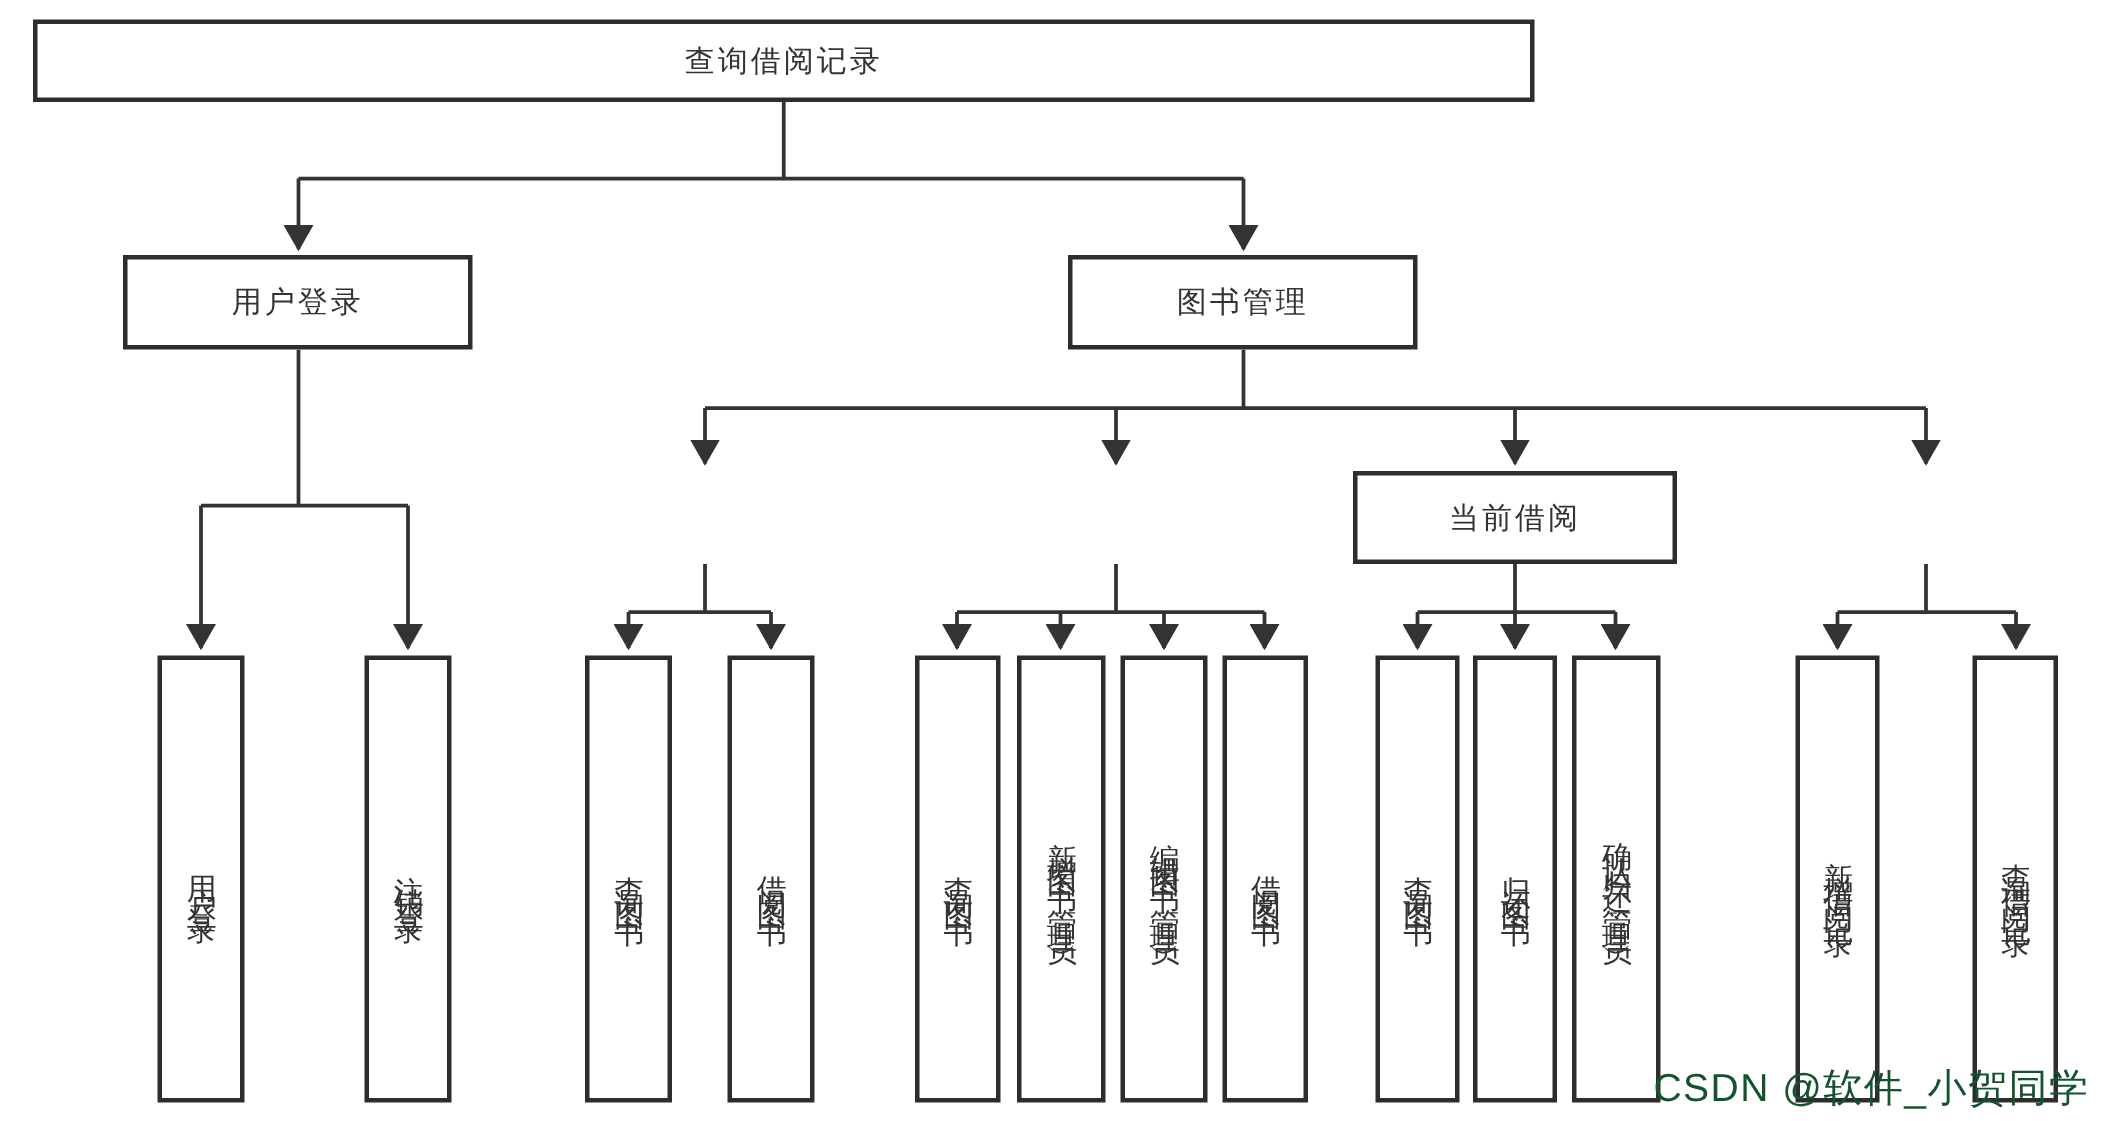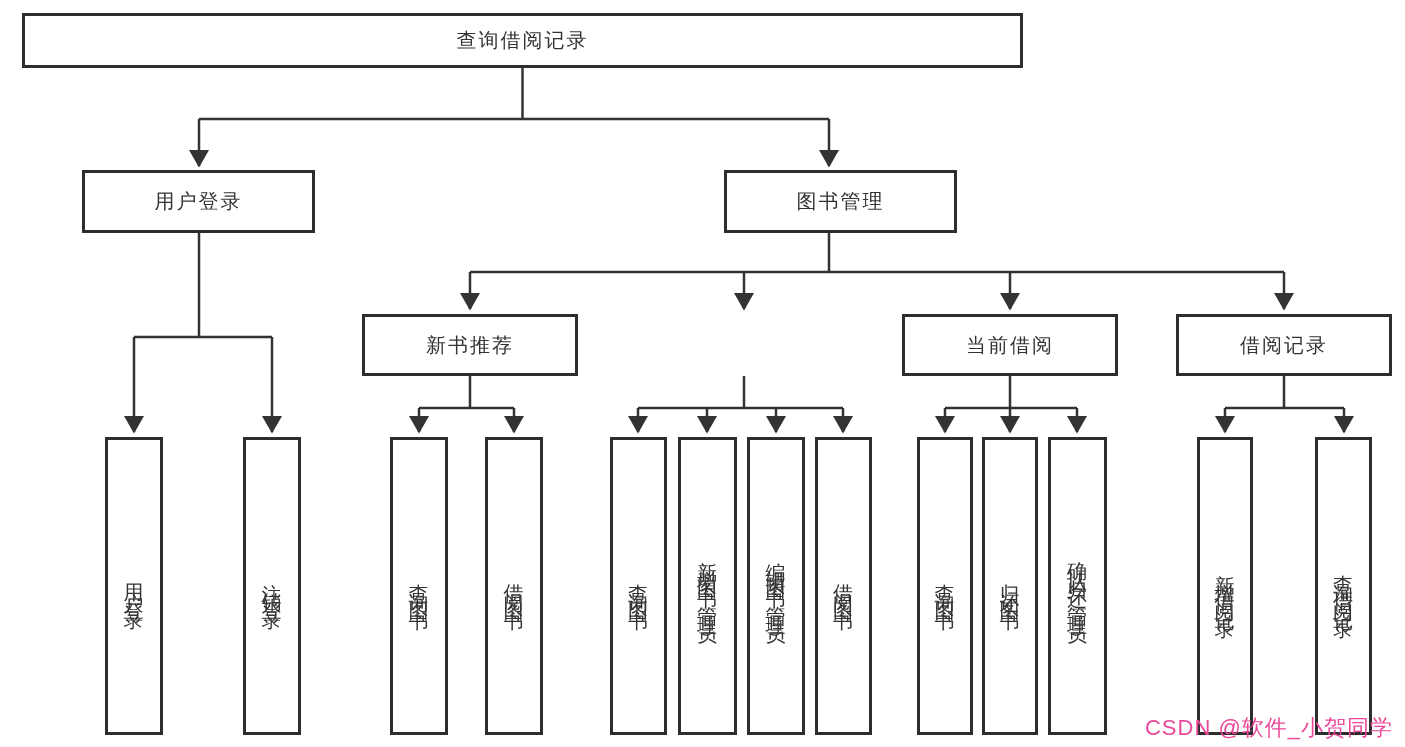--- a/index.html
+++ b/index.html
@@ -50,22 +50,22 @@
     text-orientation: mixed;
     font-size: 20px;
     letter-spacing: 9px;
     line-height: 1;
     color: #333333;
   }
   #watermark {
     position: absolute;
     right: 12px;
     bottom: 4px;
-    font-size: 22px;
-    color: #ec4899;
+    font-size: 26px;
+    color: #14532d;
     letter-spacing: 1px;
     white-space: nowrap;
   }
 </style>
 </head>
 <body>
 
 <div id="canvas">
 
   <svg id="connectors" width="1405" height="747" viewBox="0 0 1405 747">
@@ -118,32 +118,26 @@
     </g>
   </svg>
 
   <div class="node hnode root">
     <span>查询借阅记录</span>
   </div>
 
   <div class="node hnode lvl2" style="left:82px;">
     <span>用户登录</span>
   </div>
-  <div class="node hnode lvl2" style="left:712px;margin-left:12px;">
+  <div class="node hnode lvl2" style="left:712px;">
     <span>图书管理</span>
   </div>
 
-  <div class="node hnode lvl3" style="left:362px;">
-    <span>新书推荐</span>
-  </div>
   <div class="node hnode lvl3" style="left:902px;font-family:Liberation Mono, monospace;">
     <span>当前借阅</span>
-  </div>
-  <div class="node hnode lvl3" style="left:1176px;">
-    <span>借阅记录</span>
   </div>
 
   <div class="node vnode" style="left:105px;width:58px;">
     <span>用户登录</span>
   </div>
   <div class="node vnode" style="left:243px;width:58px;">
     <span>注销登录</span>
   </div>
 
   <div class="node vnode" style="left:390px;width:58px;">

